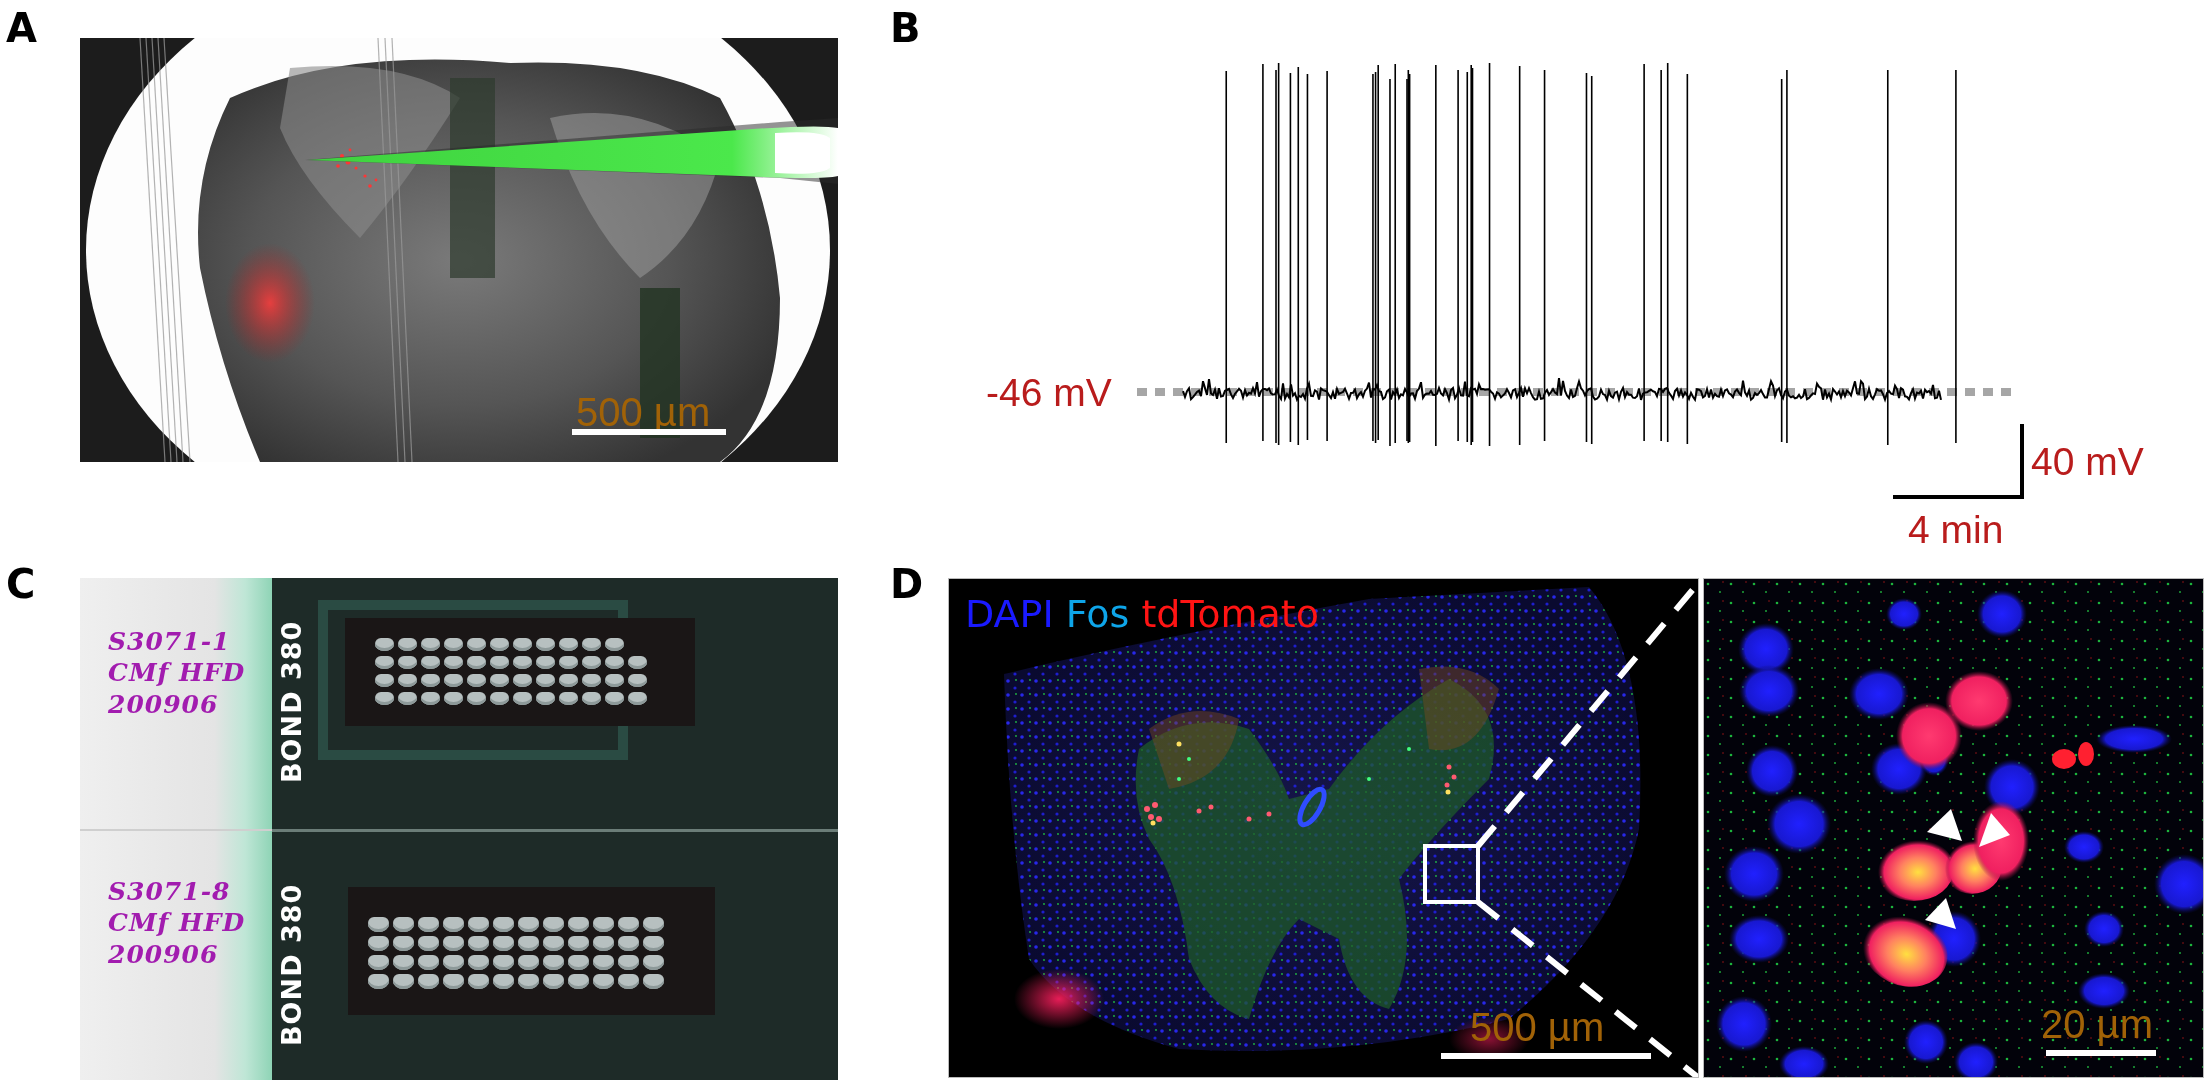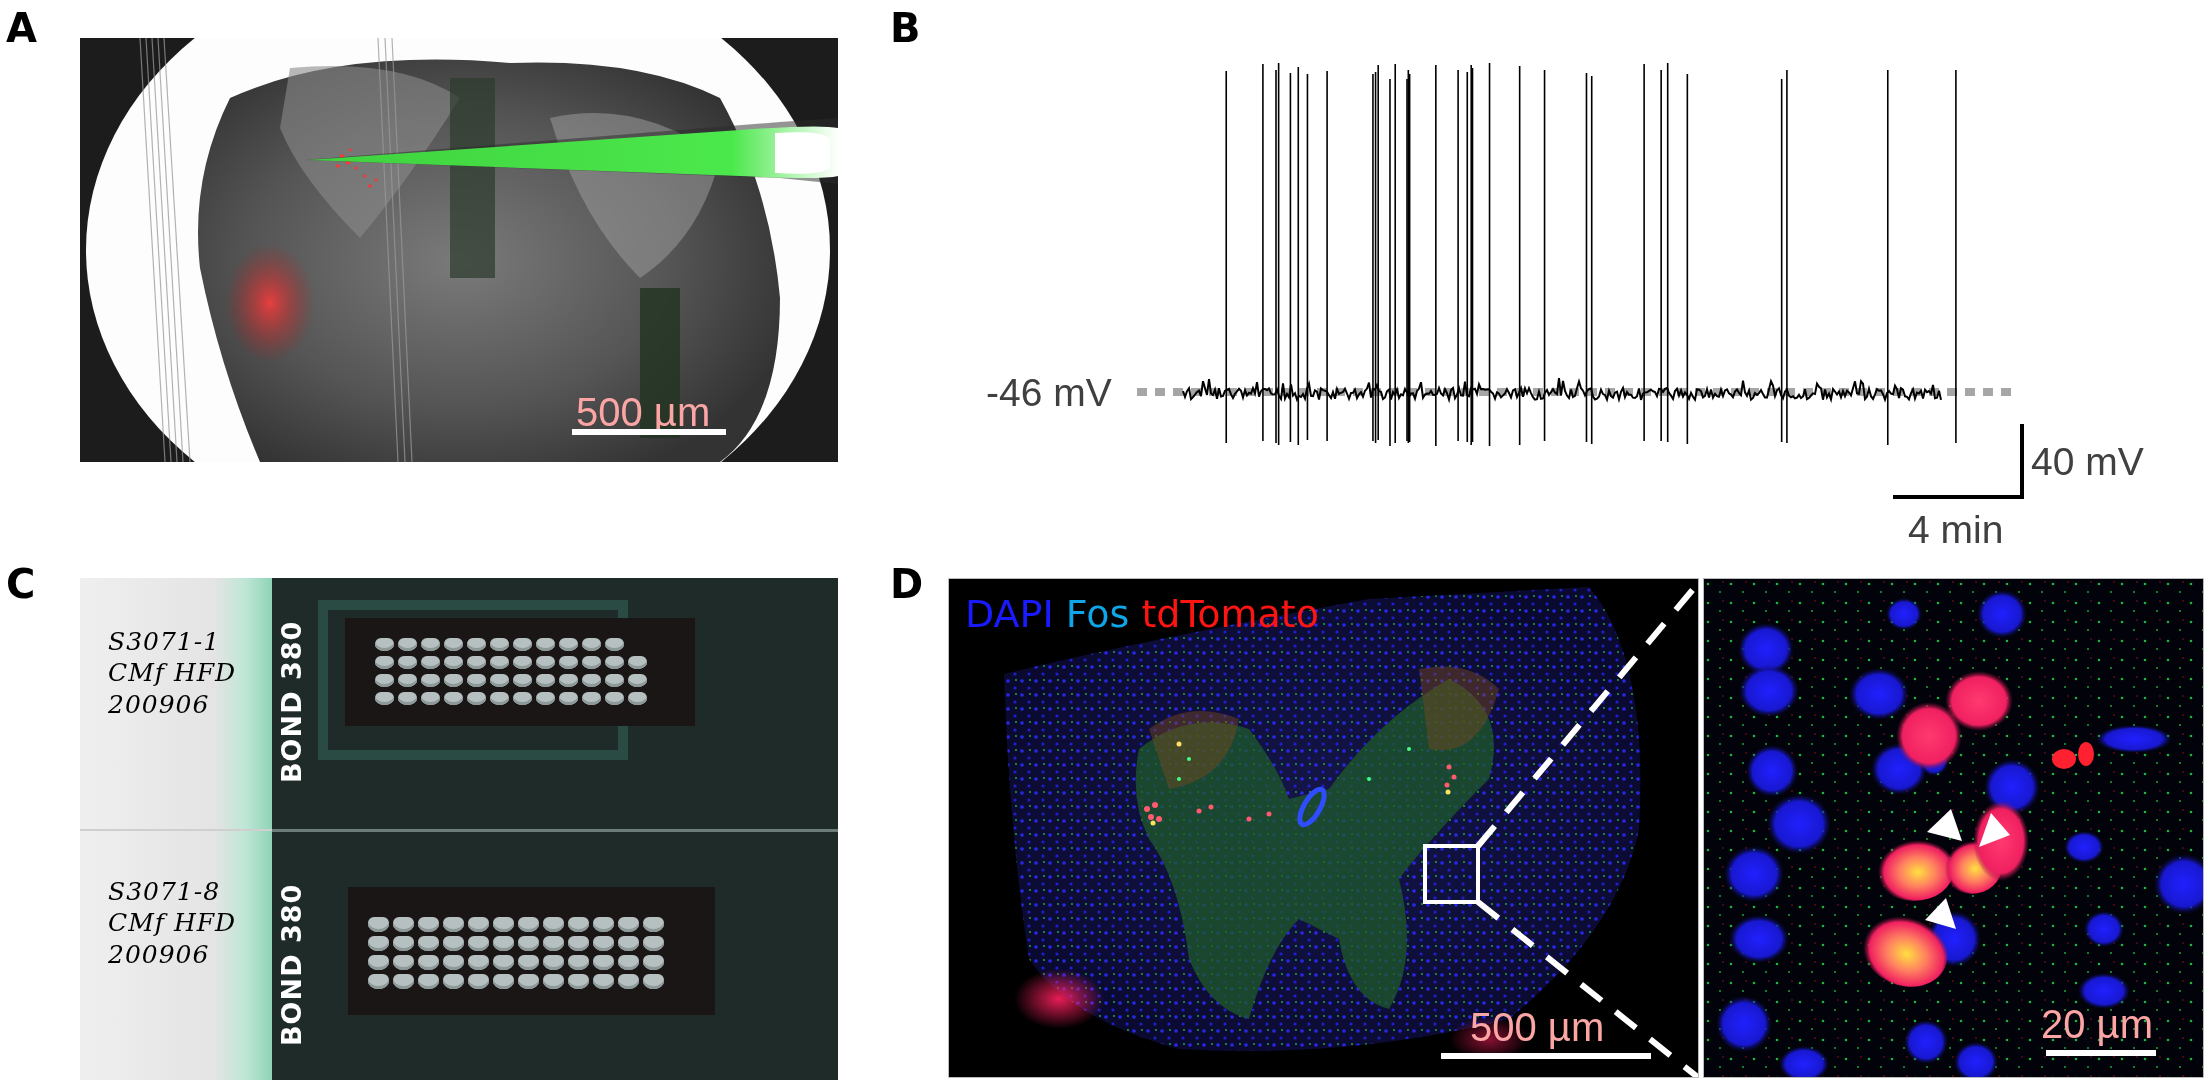--- a/index.html
+++ b/index.html
@@ -2,28 +2,28 @@
 <html><head>
 <meta charset="utf-8">
 <style>
   html,body{margin:0;padding:0;background:#fff;}
   body{width:2208px;height:1085px;position:relative;overflow:hidden;font-family:"Liberation Sans",sans-serif;}
   .abs{position:absolute;}
   .panel-letter{position:absolute;font-family:"DejaVu Sans",sans-serif;font-weight:bold;font-size:40px;line-height:1;color:#000;}
   
   #panel-a{left:80px;top:38px;width:758px;height:424px;overflow:hidden;background:#111;}
   #panel-a svg{display:block;}
-  .scale-text{position:absolute;color:#fca5a5;font-family:"Liberation Sans",sans-serif;font-size:40px;line-height:1;white-space:nowrap;}
+  .scale-text{position:absolute;color:#a16207;font-family:"Liberation Sans",sans-serif;font-size:40px;line-height:1;white-space:nowrap;}
   .scale-bar{position:absolute;background:#fff;height:6px;}
   
   #panel-b-svg{position:absolute;left:960px;top:40px;}
-  .b-label{position:absolute;font-family:"Liberation Sans",sans-serif;font-size:39px;color:#404040;line-height:1;white-space:nowrap;}
+  .b-label{position:absolute;font-family:"Liberation Sans",sans-serif;font-size:39px;color:#b91c1c;line-height:1;white-space:nowrap;}
   
   #panel-c{left:80px;top:578px;width:758px;height:502px;overflow:hidden;background:#e9e9e9;}
-  .hand{position:absolute;font-family:"DejaVu Serif",serif;font-style:italic;font-size:25px;color:#000000;line-height:1.25;letter-spacing:1px;}
+  .hand{position:absolute;font-family:"DejaVu Serif",serif;font-style:italic;font-size:25px;color:#a21caf;line-height:1.25;letter-spacing:1px;font-weight:bold;}
   .bond{position:absolute;color:#fff;font-family:"DejaVu Sans",sans-serif;font-weight:bold;font-size:27px;transform:rotate(-90deg);transform-origin:left top;white-space:nowrap;letter-spacing:1px;}
   
   #panel-d-main{left:948px;top:578px;width:751px;height:500px;background:#000;overflow:hidden;border:1px solid #bbb;box-sizing:border-box;}
   #panel-d-inset{left:1703px;top:578px;width:501px;height:500px;background:#000;overflow:hidden;border:1px solid #bbb;box-sizing:border-box;}
   .stain-label{position:absolute;left:16px;top:16px;font-family:"DejaVu Sans",sans-serif;font-size:38px;line-height:1;white-space:nowrap;}
 </style>
 </head>
 <body>
 
 <div class="panel-letter" style="left:6px;top:8px;">A</div>

